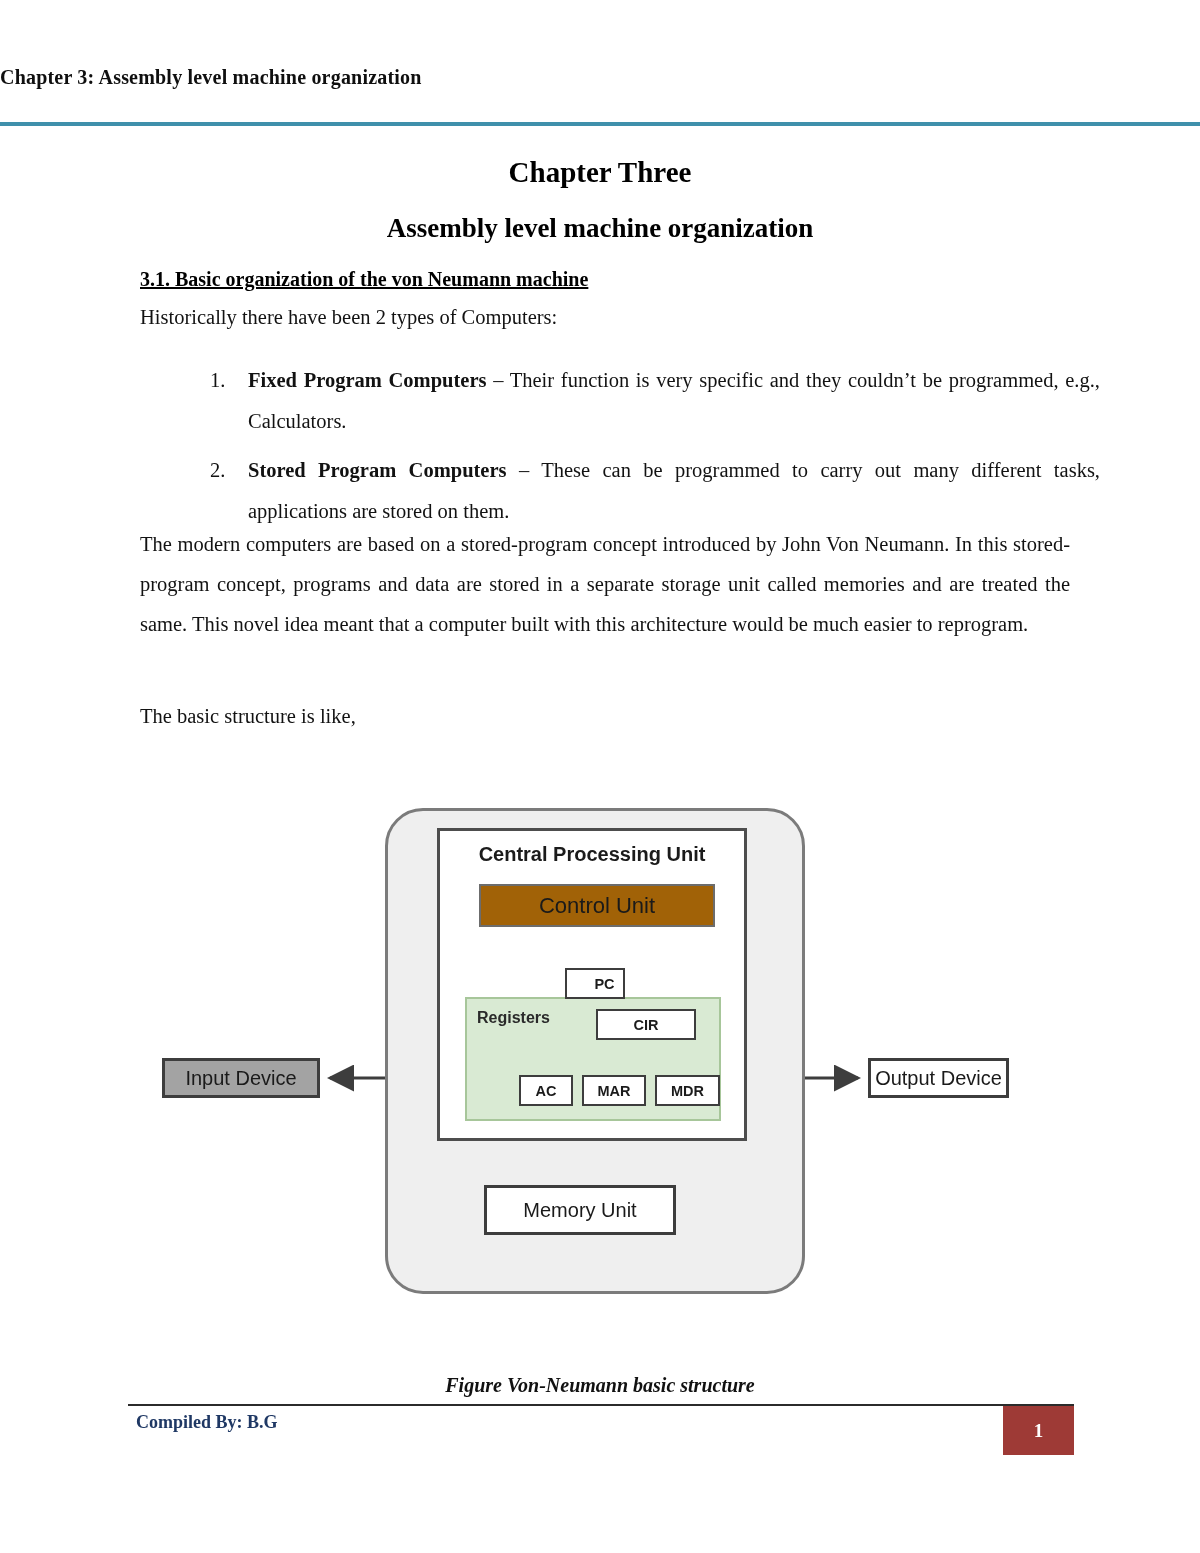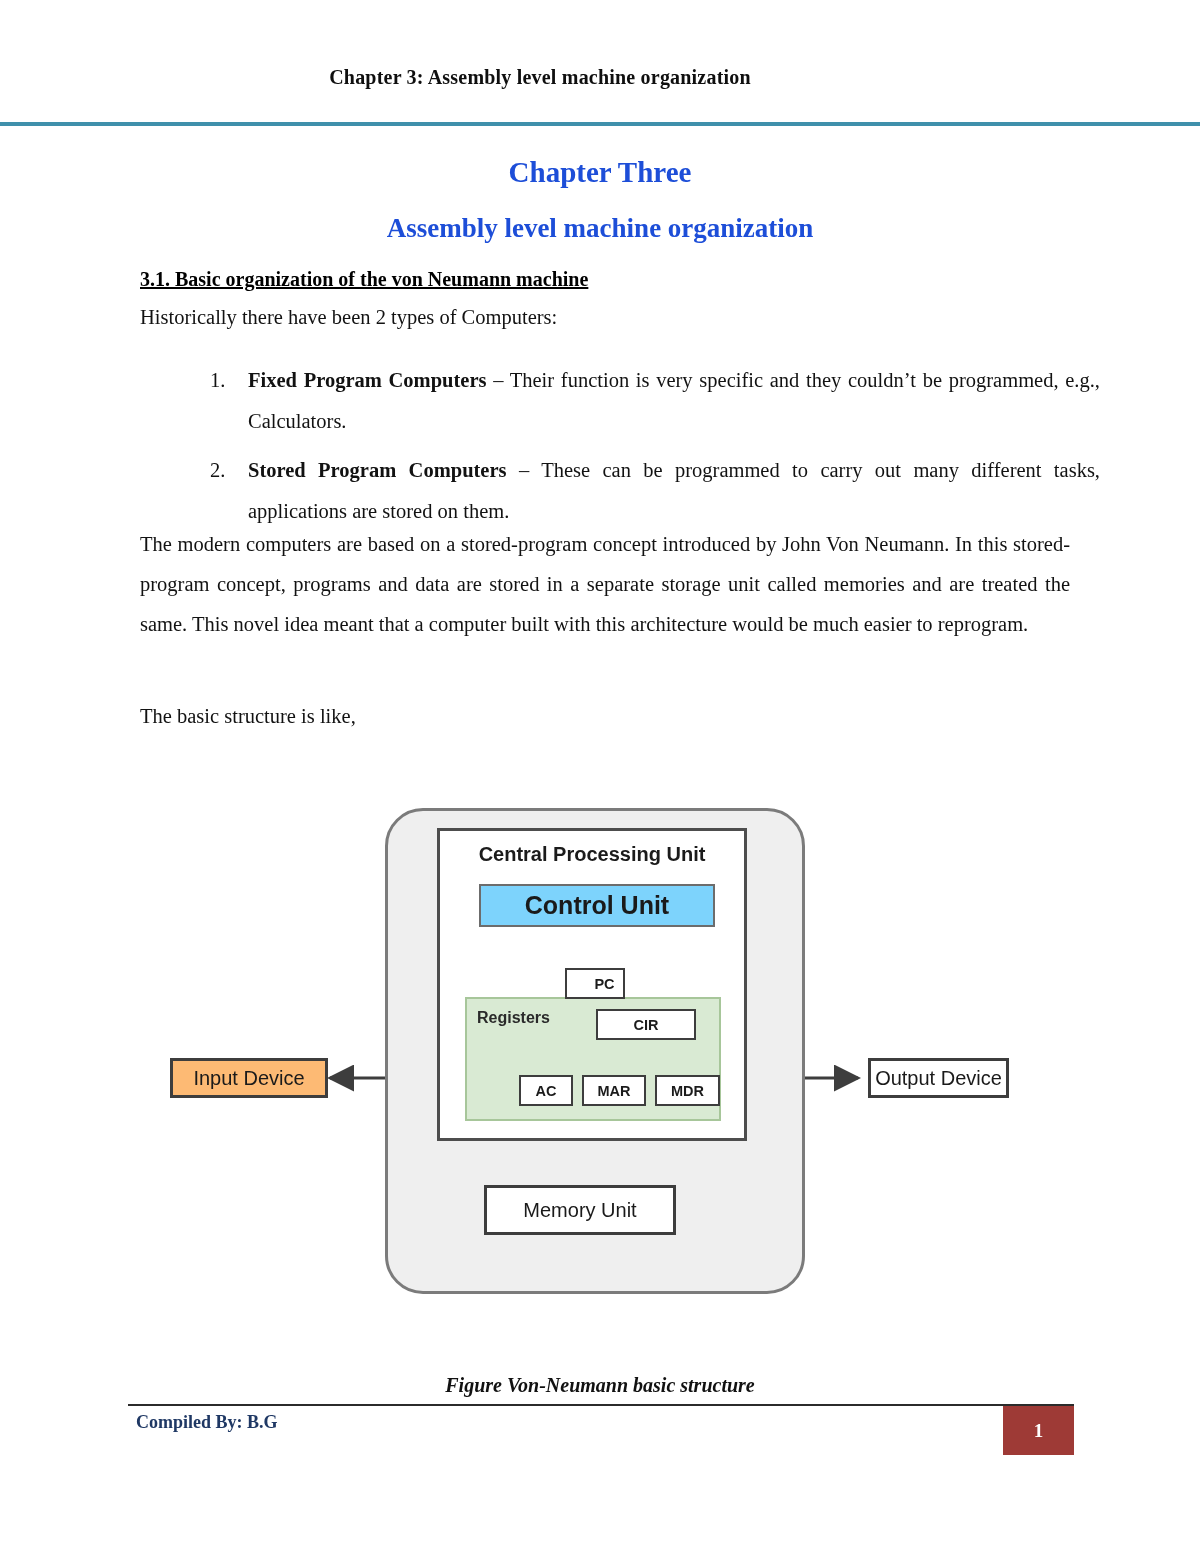--- a/index.html
+++ b/index.html
@@ -15,21 +15,21 @@
     color: #000000;
     overflow: hidden;
   }
 
   
   #page-header {
     position: absolute;
     top: 66px;
     left: 0;
     width: 1080px;
-    text-align: center;
+    text-align: left;
   }
   #page-header .hdr-text {
     font-family: "Liberation Serif", "DejaVu Serif", serif;
     font-weight: bold;
     font-size: 20px;
     letter-spacing: 0.2px;
     color: #0f0f0f;
   }
   #header-rule {
     position: absolute;
@@ -39,21 +39,21 @@
     height: 4px;
     background: #3f90ab;
   }
 
   
   .doc-title {
     position: absolute;
     width: 1200px;
     text-align: center;
     font-weight: bold;
-    color: #1d4ed8;
+    color: #000000;
   }
   #chapter-title {
     top: 156px;
     font-size: 29px;
   }
   #chapter-subtitle {
     top: 213px;
     font-size: 27px;
   }
 
@@ -169,24 +169,24 @@
     font-size: 20px;
     font-weight: bold;
     color: #1b1b1b;
   }
 
   #control-unit-box {
     left: 479px;
     top: 884px;
     width: 236px;
     height: 43px;
-    background: #7dd3fc;
+    background: #a16207;
     border: 2px solid #6c6c6c;
-    font-size: 25px;
-    font-weight: bold;
+    font-size: 22px;
+    font-weight: normal;
   }
   #alu-box {
     left: 479px;
     top: 945px;
     width: 236px;
     height: 43px;
     background: #cfe2f7;
     border: 2px solid #6c6c6c;
     font-size: 19px;
     font-weight: bold;
@@ -224,25 +224,25 @@
     font-weight: bold;
     color: #1b1b1b;
   }
   #reg-pc  { left: 565px; top: 968px; width: 60px;  height: 31px; padding-left: 19px; }
   #reg-cir { left: 596px; top: 1009px; width: 100px;  height: 31px; }
   #reg-ac  { left: 519px; top: 1075px; width: 54px;  height: 31px; }
   #reg-mar { left: 582px; top: 1075px; width: 64px;  height: 31px; }
   #reg-mdr { left: 655px; top: 1075px; width: 65px;  height: 31px; }
 
   #input-device-box {
-    left: 170px;
+    left: 162px;
     top: 1058px;
     width: 158px;
     height: 40px;
-    background: #fdba74;
+    background: #a3a3a3;
     border: 3px solid #3d3d3d;
     font-size: 20px;
   }
   #output-device-box {
     left: 868px;
     top: 1058px;
     width: 141px;
     height: 40px;
     background: #ffffff;
     border: 3px solid #3d3d3d;

